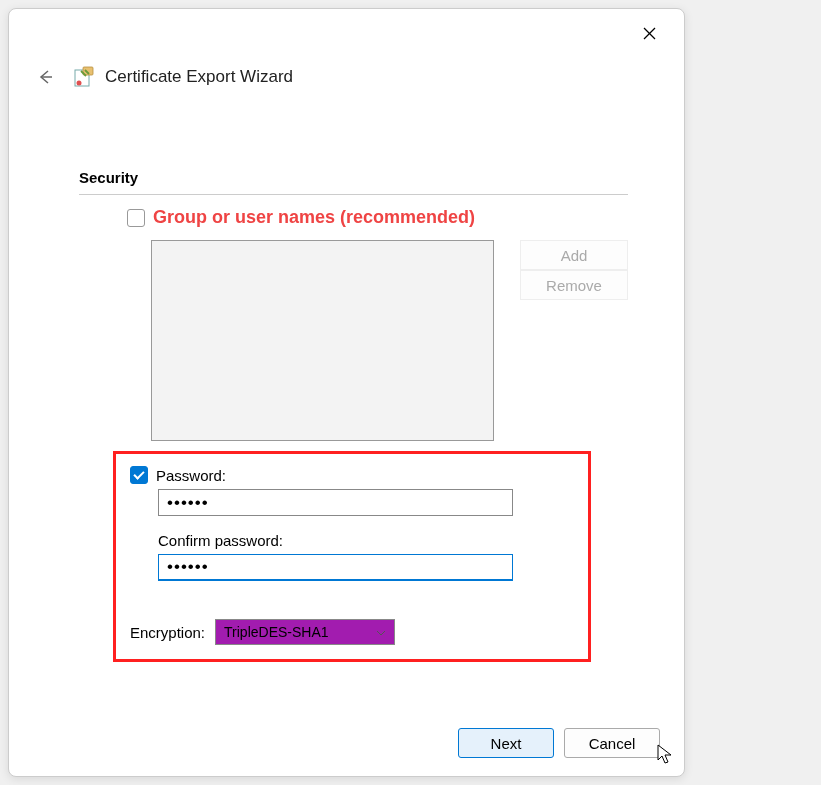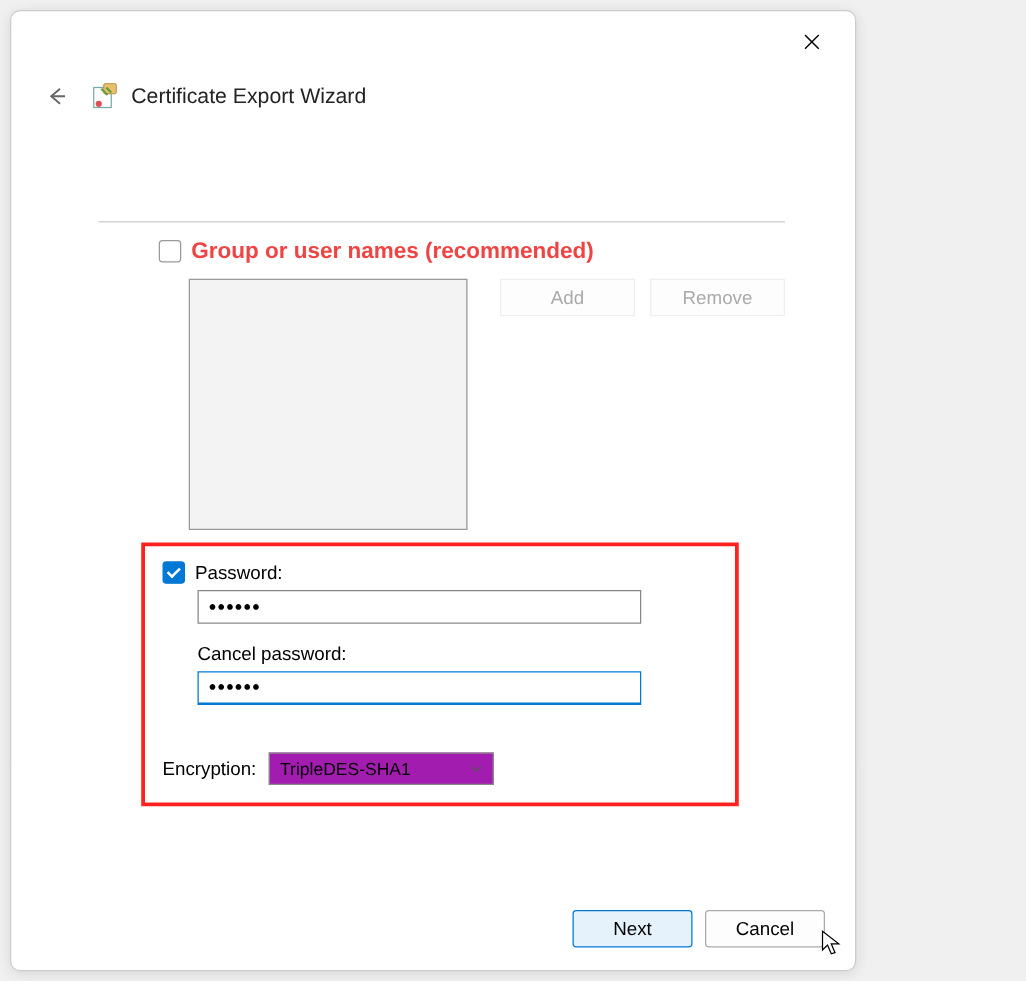--- a/index.html
+++ b/index.html
@@ -121,21 +121,21 @@
       gap: 26px;
     }
     .listbox {
       width: 345px;
       height: 201px;
       background: #f3f3f3;
       border: 1px solid #999;
     }
     .group-buttons {
       display: flex;
-      gap: 12px;
+      flex-direction: column;
     }
     .ghost-btn {
       width: 108px;
       height: 30px;
       background: #fdfdfd;
       border: 1px solid #eee;
       font-size: 15px;
       color: #aaa;
       cursor: default;
     }
@@ -252,20 +252,21 @@
         <rect x="2" y="4" width="14" height="16" fill="#fff" stroke="#7aa" stroke-width="1"></rect>
         <rect x="10" y="1" width="10" height="8" fill="#e8c070" stroke="#b89040" stroke-width="0.8" rx="1"></rect>
         <circle cx="6" cy="17" r="2.5" fill="#e05050"></circle>
         <path d="M8 5 L13 10 M12 4 L16 8" stroke="#6a9b3a" stroke-width="1.8" fill="none"></path>
       </svg>
     </div>
     <div class="wizard-title">Certificate Export Wizard</div>
   </div>
 
   <div class="content">
+    <div class="section-title">Security</div>
     <hr class="hr-line">
 
     <div class="option-row">
       <div class="checkbox"></div>
       <span class="group-label">Group or user names (recommended)</span>
     </div>
 
     <div class="group-area">
       <div class="listbox"></div>
       <div class="group-buttons">
@@ -273,21 +274,21 @@
         <button class="ghost-btn">Remove</button>
       </div>
     </div>
 
     <div class="highlight-box">
       <div class="pass-row">
         <div class="checkbox checked"></div>
         <span class="pass-label">Password:</span>
       </div>
       <input type="text" class="text-input" value="••••••" style="">
-      <span class="confirm-label">Cancel password:</span>
+      <span class="confirm-label">Confirm password:</span>
       <input type="text" class="text-input active" value="••••••" style="">
 
       <div class="enc-row">
         <span class="enc-label">Encryption:</span>
         <div class="select-box">
           <span>TripleDES-SHA1</span>
           <span class="chevron">
             <svg width="10" height="6" viewBox="0 0 10 6">
                 <path d="M1 1 L5 5 L9 1" stroke="#555" stroke-width="1" fill="none"></path>
               </svg>

